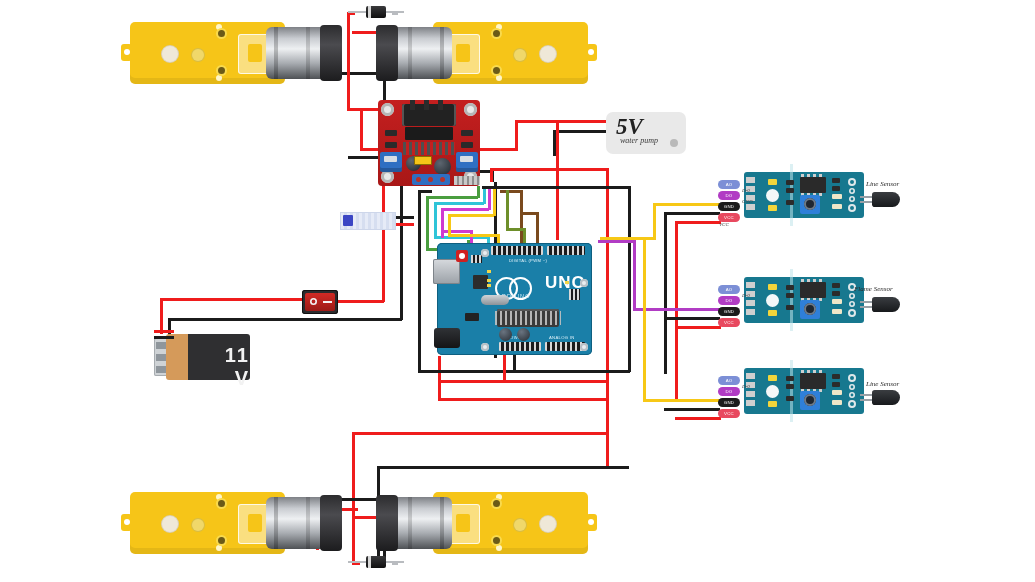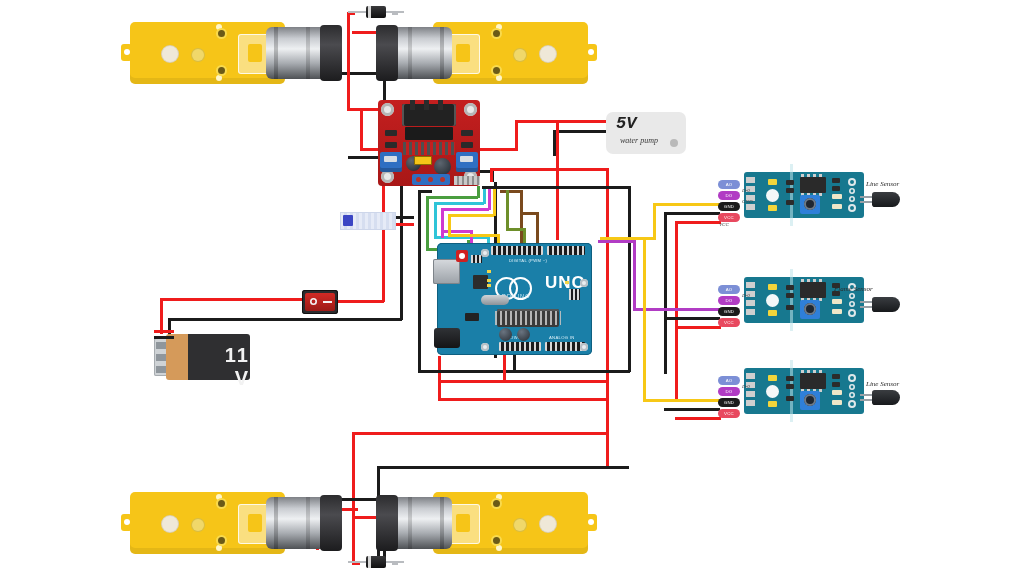--- a/index.html
+++ b/index.html
@@ -156,22 +156,22 @@
 
   
   .diode{position:absolute;width:56px;height:12px;}
   .diode .lead{position:absolute;top:5px;height:2px;background:#b9bcc0;}
   .diode .body{position:absolute;left:18px;top:0;width:20px;height:12px;border-radius:2px;
       background:linear-gradient(180deg,#3a3a3c,#0f0f10);}
   .diode .band{position:absolute;left:20px;top:0;width:2.5px;height:12px;background:#d9d9d9;}
 
   
   #note{position:absolute;left:606px;top:112px;width:80px;height:42px;background:#e9e9e9;border-radius:7px;}
-  #note .t{position:absolute;left:10px;top:2px;font-size:17px;font-weight:bold;color:#222;
-      font-family:Liberation Mono, monospace;font-style:italic;}
+  #note .t{position:absolute;left:10px;top:2px;font-size:23px;font-weight:bold;color:#222;
+      font-family:Liberation Serif, serif;font-style:italic;}
   #note .s{position:absolute;left:14px;top:24px;font-size:8px;color:#3a3a3a;
       font-family:"Liberation Serif",serif;font-style:italic;}
   #note .dot{position:absolute;right:8px;bottom:7px;width:8px;height:8px;border-radius:50%;background:#b9b9b9;}
 
   
   #bluemod{position:absolute;left:340px;top:212px;width:54px;height:16px;
       background:repeating-linear-gradient(90deg,#e6ebf7 0 3px,#d6def0 3px 6px);border:1px solid #cdd6ea;}
   #bluemod .chip{position:absolute;left:2px;top:2px;width:10px;height:11px;background:#3b46c4;border-radius:1px;}
 </style>
 </head>
@@ -531,21 +531,21 @@
     <div class="blk" style="left:88px;top:14px;"></div>
     <div class="pad" style="left:104px;top:6px;"></div>
     <div class="pad" style="left:104px;top:32px;"></div>
     <div class="spad" style="left:105px;top:16px;"></div>
     <div class="spad" style="left:105px;top:24px;"></div>
   </div>
   <div class="probe" style="left:872px;top:297px;">
     <div class="leg" style="top:4px;"></div>
     <div class="leg" style="top:9px;"></div>
   </div>
-  <div class="sensor-label" style="left:834px;top:285px;">Flame Sensor</div>
+  <div class="sensor-label" style="left:854px;top:285px;">Flame Sensor</div>
   <div class="plug ao" style="left:718px;top:285px;">AO</div>
   <div class="plug do" style="left:718px;top:296px;">DO</div>
   <div class="plug gnd" style="left:718px;top:307px;">GND</div>
   <div class="plug vcc" style="left:718px;top:318px;">VCC</div>
   <div class="plug-note" style="left:742px;top:293px;">D-0</div>
 
   <div class="sensor" style="left:744px;top:368px;">
     <div class="pcbline"></div>
     <div class="hdr"></div>
     <div class="ledy t"></div>

